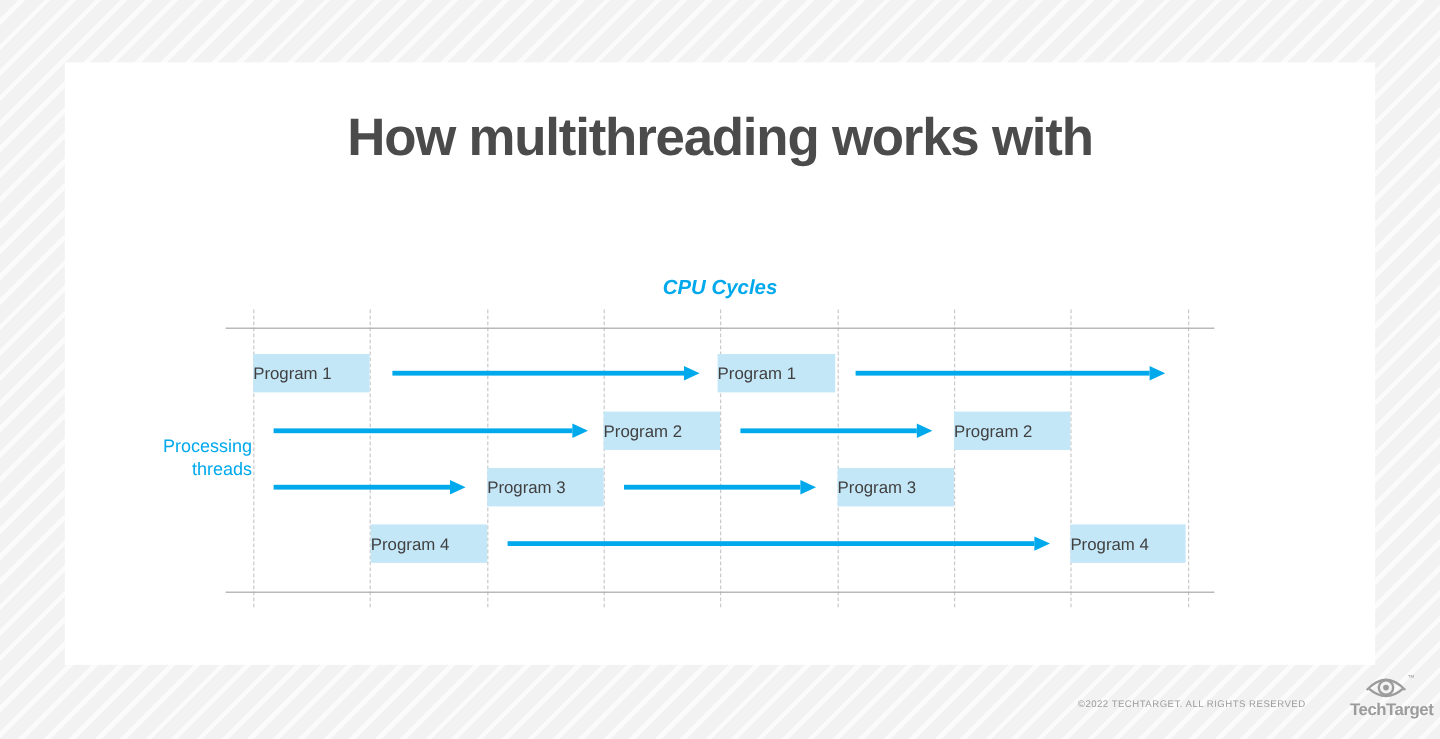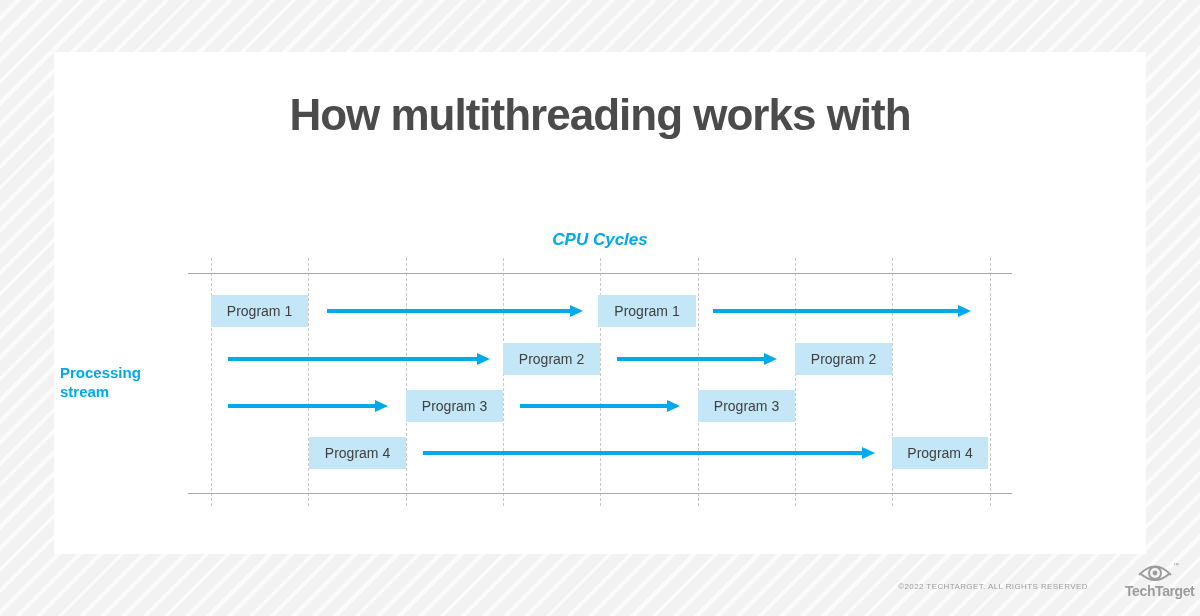--- a/index.html
+++ b/index.html
@@ -27,32 +27,32 @@
   .title{
     position:absolute;left:100px;top:88px;width:1000px;
     text-align:center;color:var(--title-text);
     font-weight:bold;font-size:44px;line-height:54px;letter-spacing:-1px;
   }
   .cpu-label{
     position:absolute;left:0;top:230px;width:1200px;text-align:center;
     color:var(--accent);font-weight:bold;font-size:17px;font-style:italic;
   }
   .stream-label{
-    position:absolute;left:60px;top:363px;width:150px;text-align:left;
-    color:var(--accent);font-weight:bold;font-size:15px;line-height:19px;
+    position:absolute;left:60px;top:363px;width:150px;text-align:right;
+    color:var(--accent);font-weight:normal;font-size:15px;line-height:19px;
   }
   .gridline{
     position:absolute;width:0;border-left:1px dashed var(--grid-line);
   }
   .hborder{
     position:absolute;height:0;border-top:1px solid var(--border-line);
   }
   .pbox{
     position:absolute;height:32px;background:var(--box-fill);
-    color:var(--box-text);font-size:14px;line-height:32px;text-align:center;
+    color:var(--box-text);font-size:14px;line-height:32px;
   }
   .arrow{position:absolute;height:4px;background:var(--accent);}
   .arrow .head{
     position:absolute;right:-13px;top:-4px;width:0;height:0;
     border-left:13px solid var(--accent);
     border-top:6px solid transparent;
     border-bottom:6px solid transparent;
   }
   .copyright{
     position:absolute;top:582px;right:112px;
@@ -76,21 +76,21 @@
   <div class="card"></div>
 
   <div class="title">
     <div>How multithreading works with</div>
   </div>
 
   <div class="cpu-label">CPU Cycles</div>
 
   <div class="stream-label">
     <div>Processing</div>
-    <div>stream</div>
+    <div>threads</div>
   </div>
 
   <div id="chart">
       <div class="gridline" style="left: 211px; top: 258px; height: 248px;"></div>
       <div class="gridline" style="left: 308px; top: 258px; height: 248px;"></div>
       <div class="gridline" style="left: 406px; top: 258px; height: 248px;"></div>
       <div class="gridline" style="left: 503px; top: 258px; height: 248px;"></div>
       <div class="gridline" style="left: 600px; top: 258px; height: 248px;"></div>
       <div class="gridline" style="left: 698px; top: 258px; height: 248px;"></div>
       <div class="gridline" style="left: 795px; top: 258px; height: 248px;"></div>

